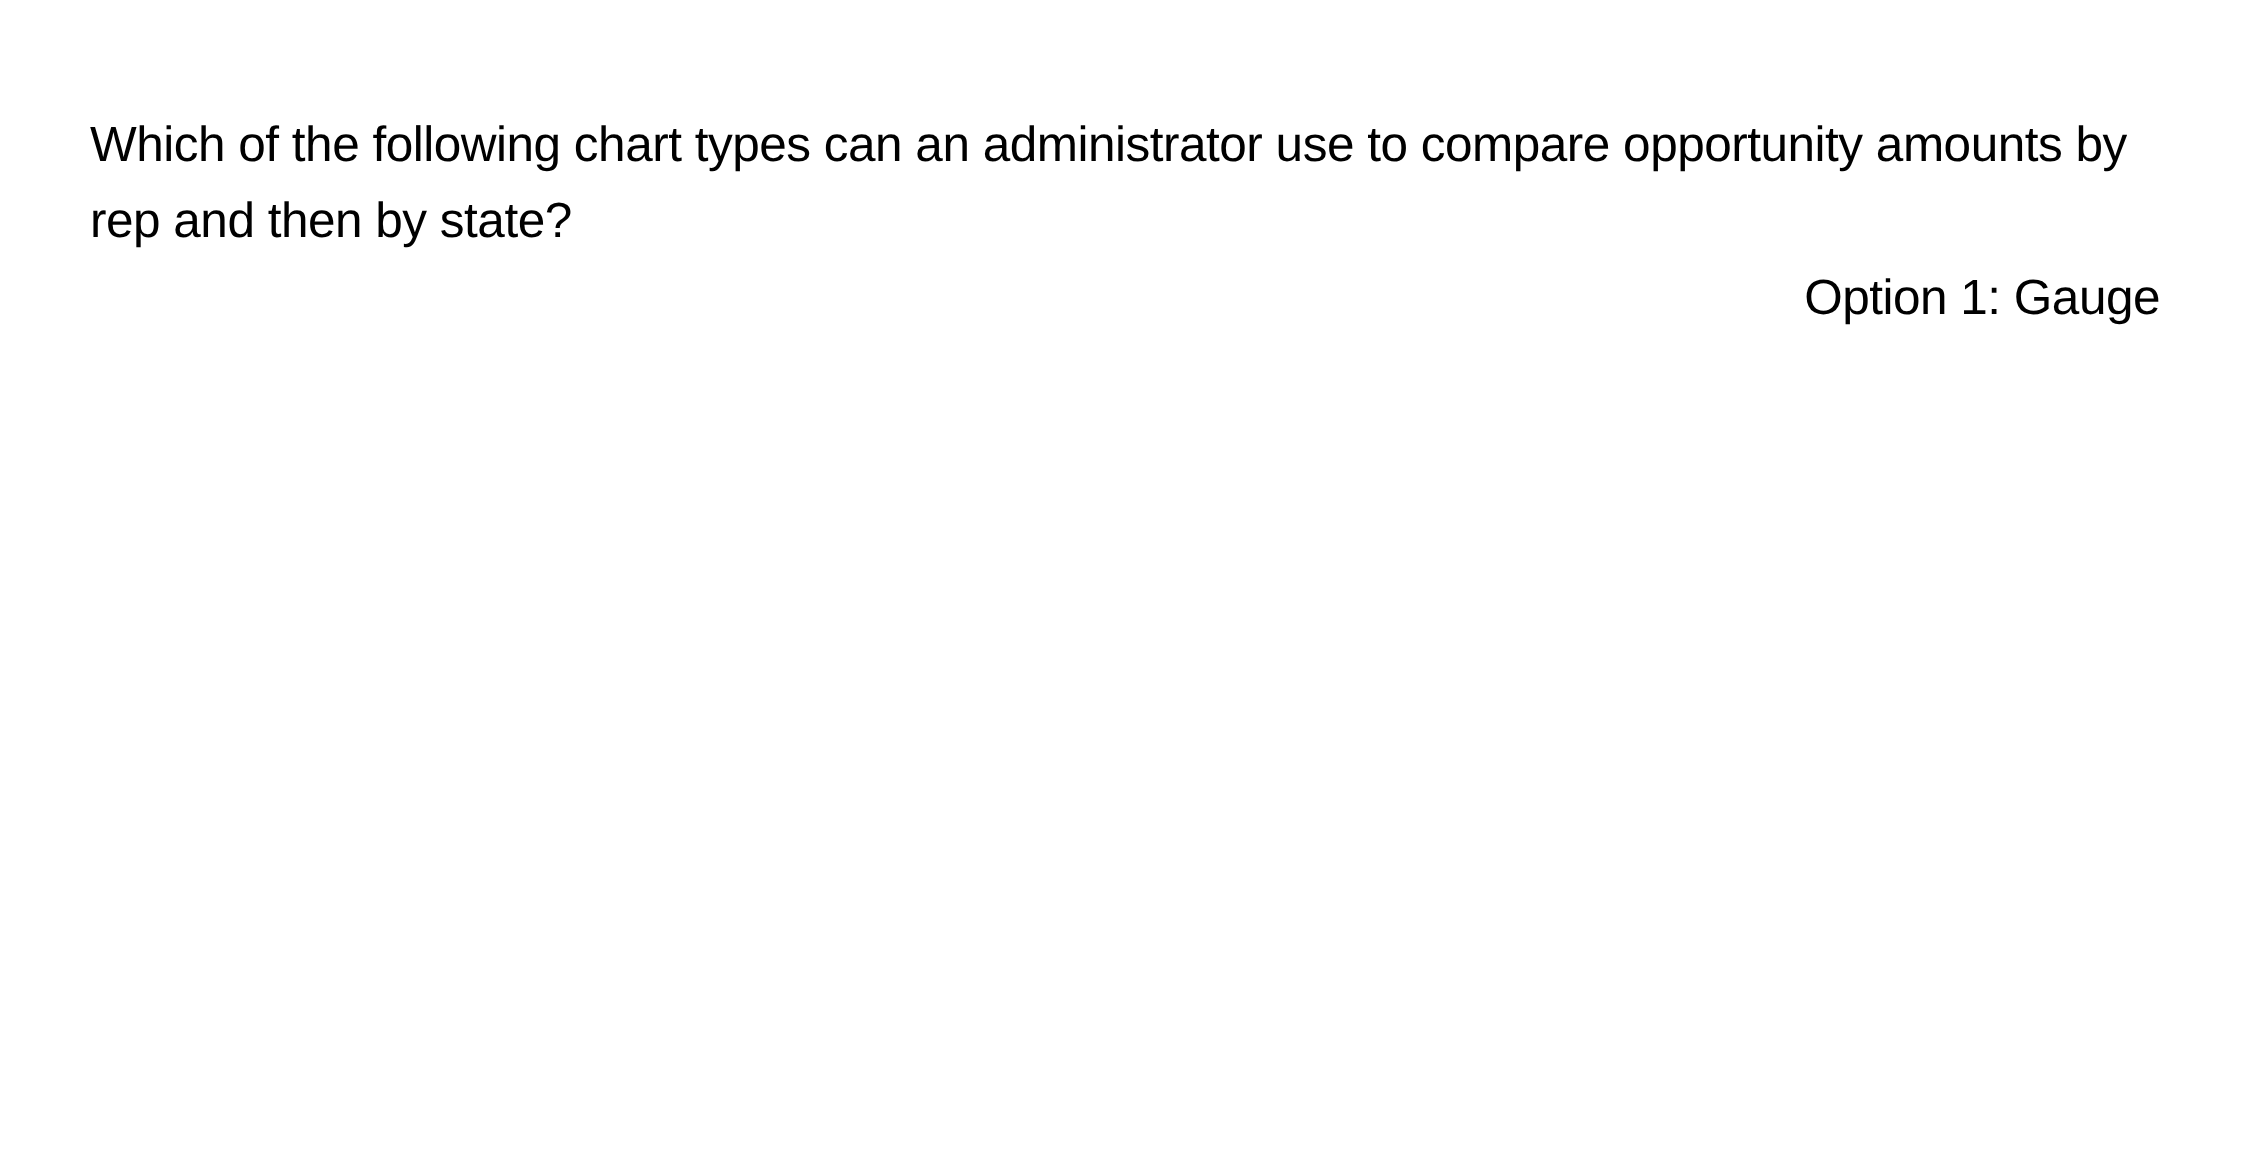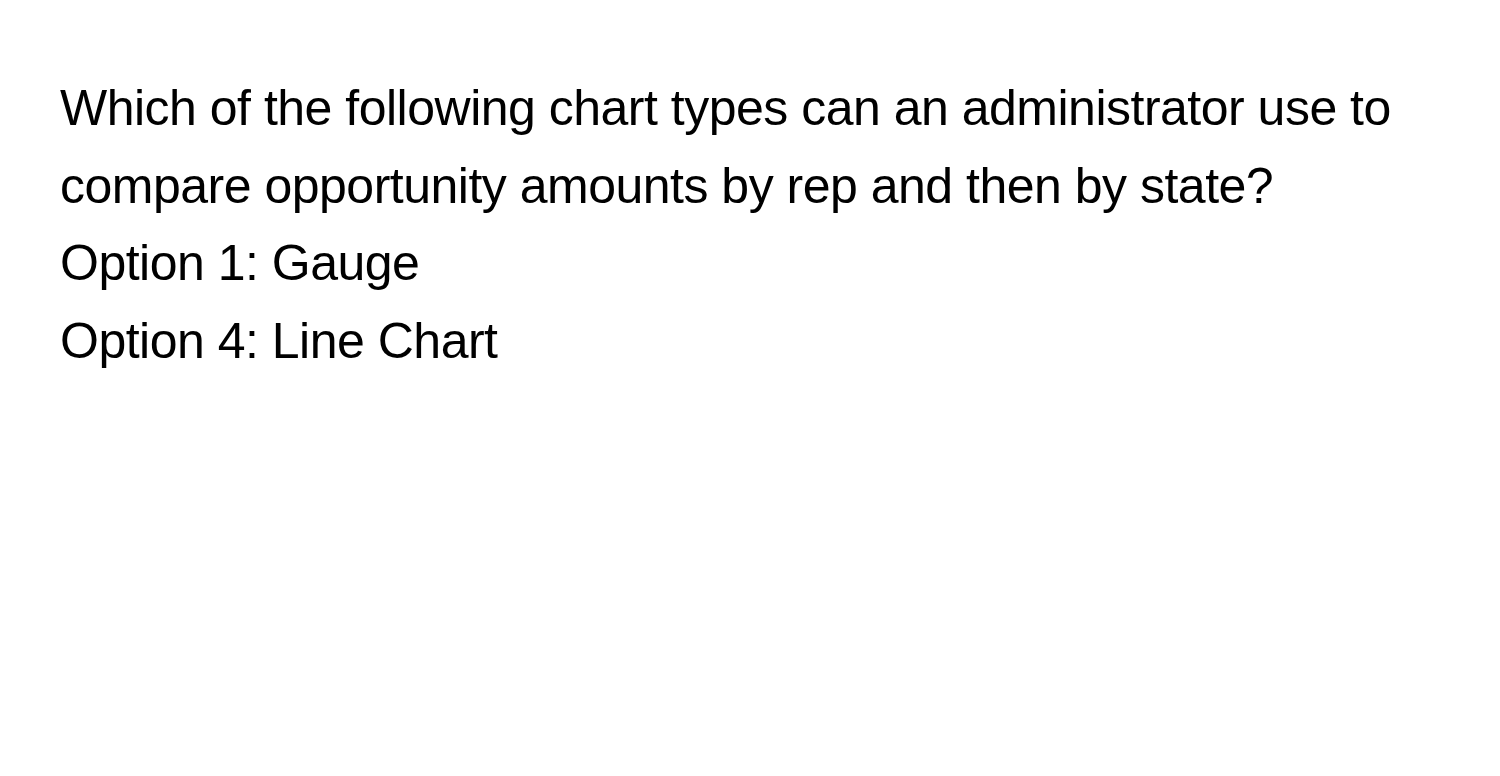--- a/index.html
+++ b/index.html
@@ -9,37 +9,37 @@
     }
     body {
       width: 1500px;
       height: 776px;
       background: #ffffff;
       font-family: -apple-system, BlinkMacSystemFont, "Segoe UI", Helvetica, Arial, sans-serif;
       padding: 70px 60px;
       color: #000000;
     }
     .content {
-      font-size: 50px;
+      font-size: 33px;
       line-height: 1.55;
       font-weight: 400;
       letter-spacing: -0.01em;
     }
     .question {
       margin-bottom: 0;
     }
     .options {
       margin-top: 0;
+      text-align: right;
     }
     .option-line {
       display: block;
     }
   </style>
 </head>
 <body>
 
 <div class="content">
   <div class="question">Which of the following chart types can an administrator use to compare opportunity amounts by rep and then by state?</div>
   <div class="options">
     <div class="option-line">Option 1: Gauge</div>
-    <div class="option-line">Option 4: Line Chart</div>
   </div>
 </div>
 
 </body></html>

